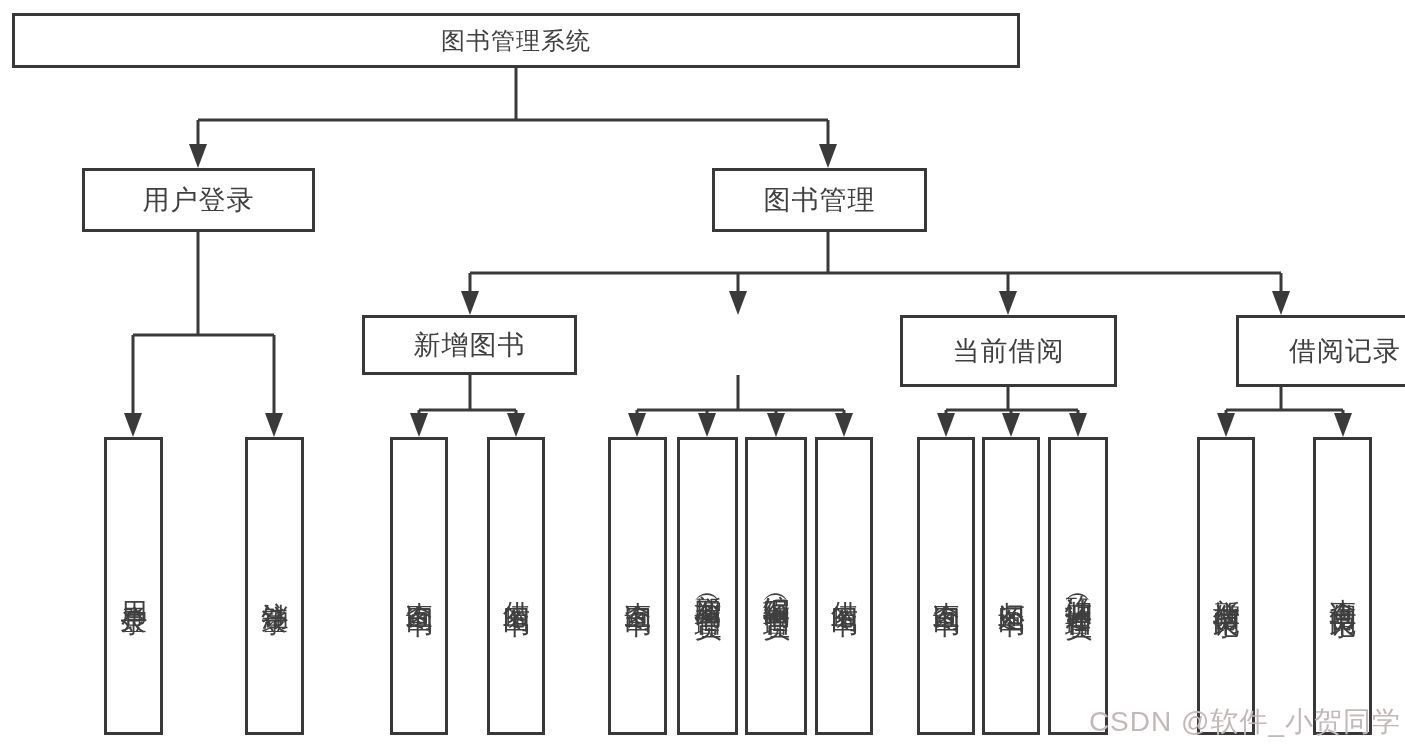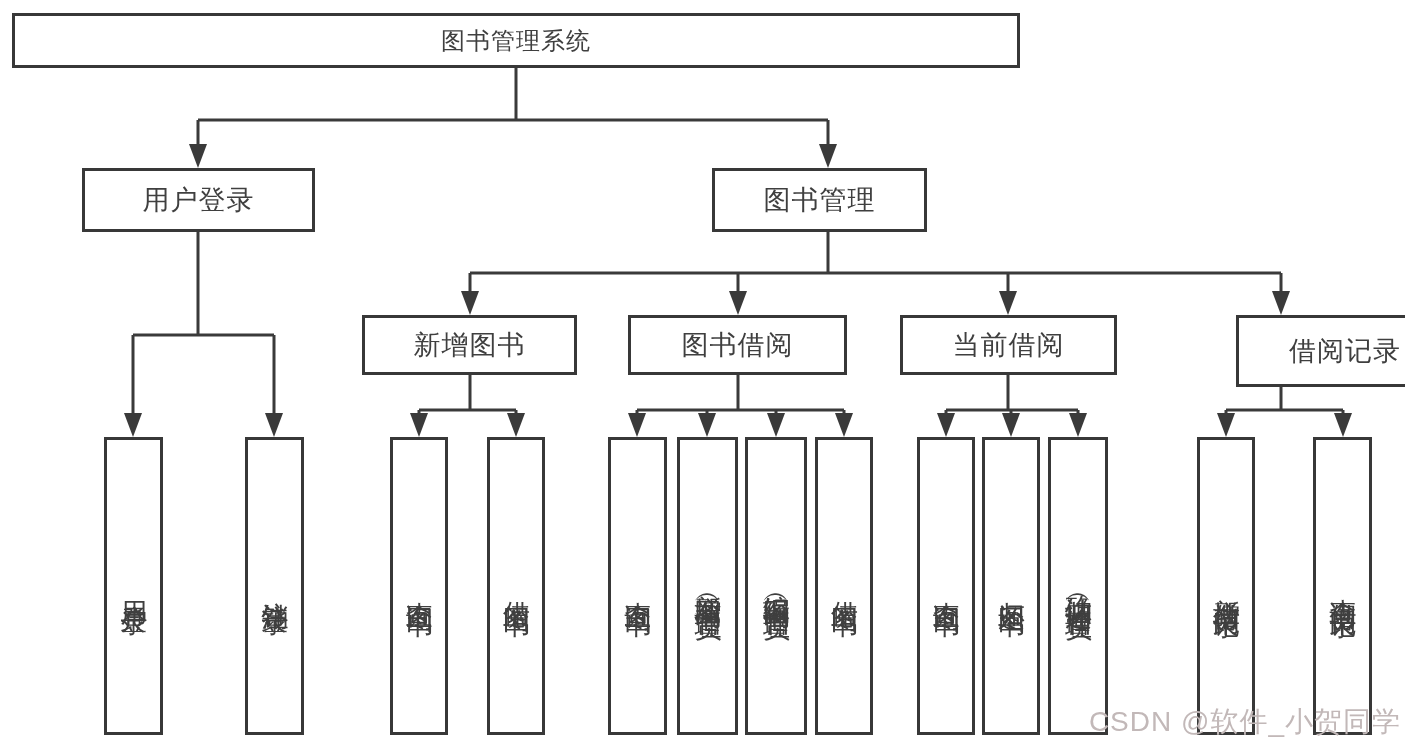--- a/index.html
+++ b/index.html
@@ -63,24 +63,21 @@
   <div class="node" style="left:82px;top:168px;width:233px;height:64px">
     <span class="label branch-label">用户登录</span>
   </div>
   <div class="node" style="left:712px;top:168px;width:215px;height:64px">
     <span class="label branch-label">图书管理</span>
   </div>
 
   <div class="node" style="left:362px;top:315px;width:215px;height:60px">
     <span class="label branch-label">新增图书</span>
   </div>
-  <div class="node" style="left:628px;top:315px;width:219px;height:60px">
-    <span class="label branch-label">图书借阅</span>
-  </div>
-  <div class="node" style="left:900px;top:315px;width:217px;height:60px">
+  <div class="node" style="left:900px;top:315px;width:217px;height:72px">
     <span class="label branch-label">当前借阅</span>
   </div>
   <div class="node" style="left:1236px;top:315px;width:218px;height:72px">
     <span class="label branch-label">借阅记录</span>
   </div>
 
   <div class="node leaf" style="left:104px;top:437px;width:59px;height:298px">
     <span class="label">用户登录</span>
   </div>
   <div class="node leaf" style="left:245px;top:437px;width:59px;height:298px">

